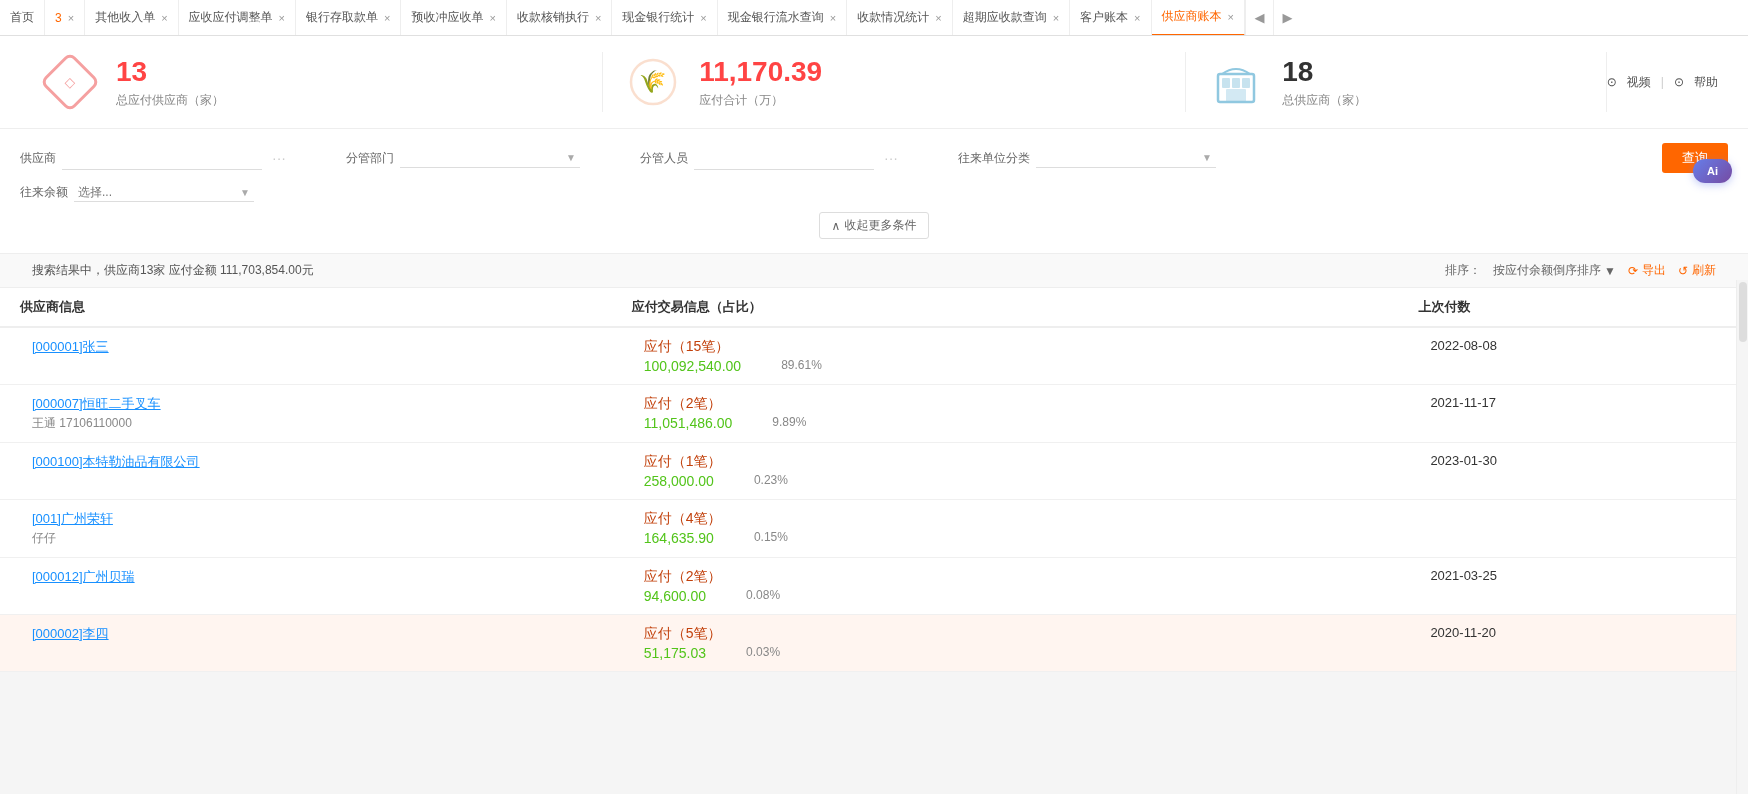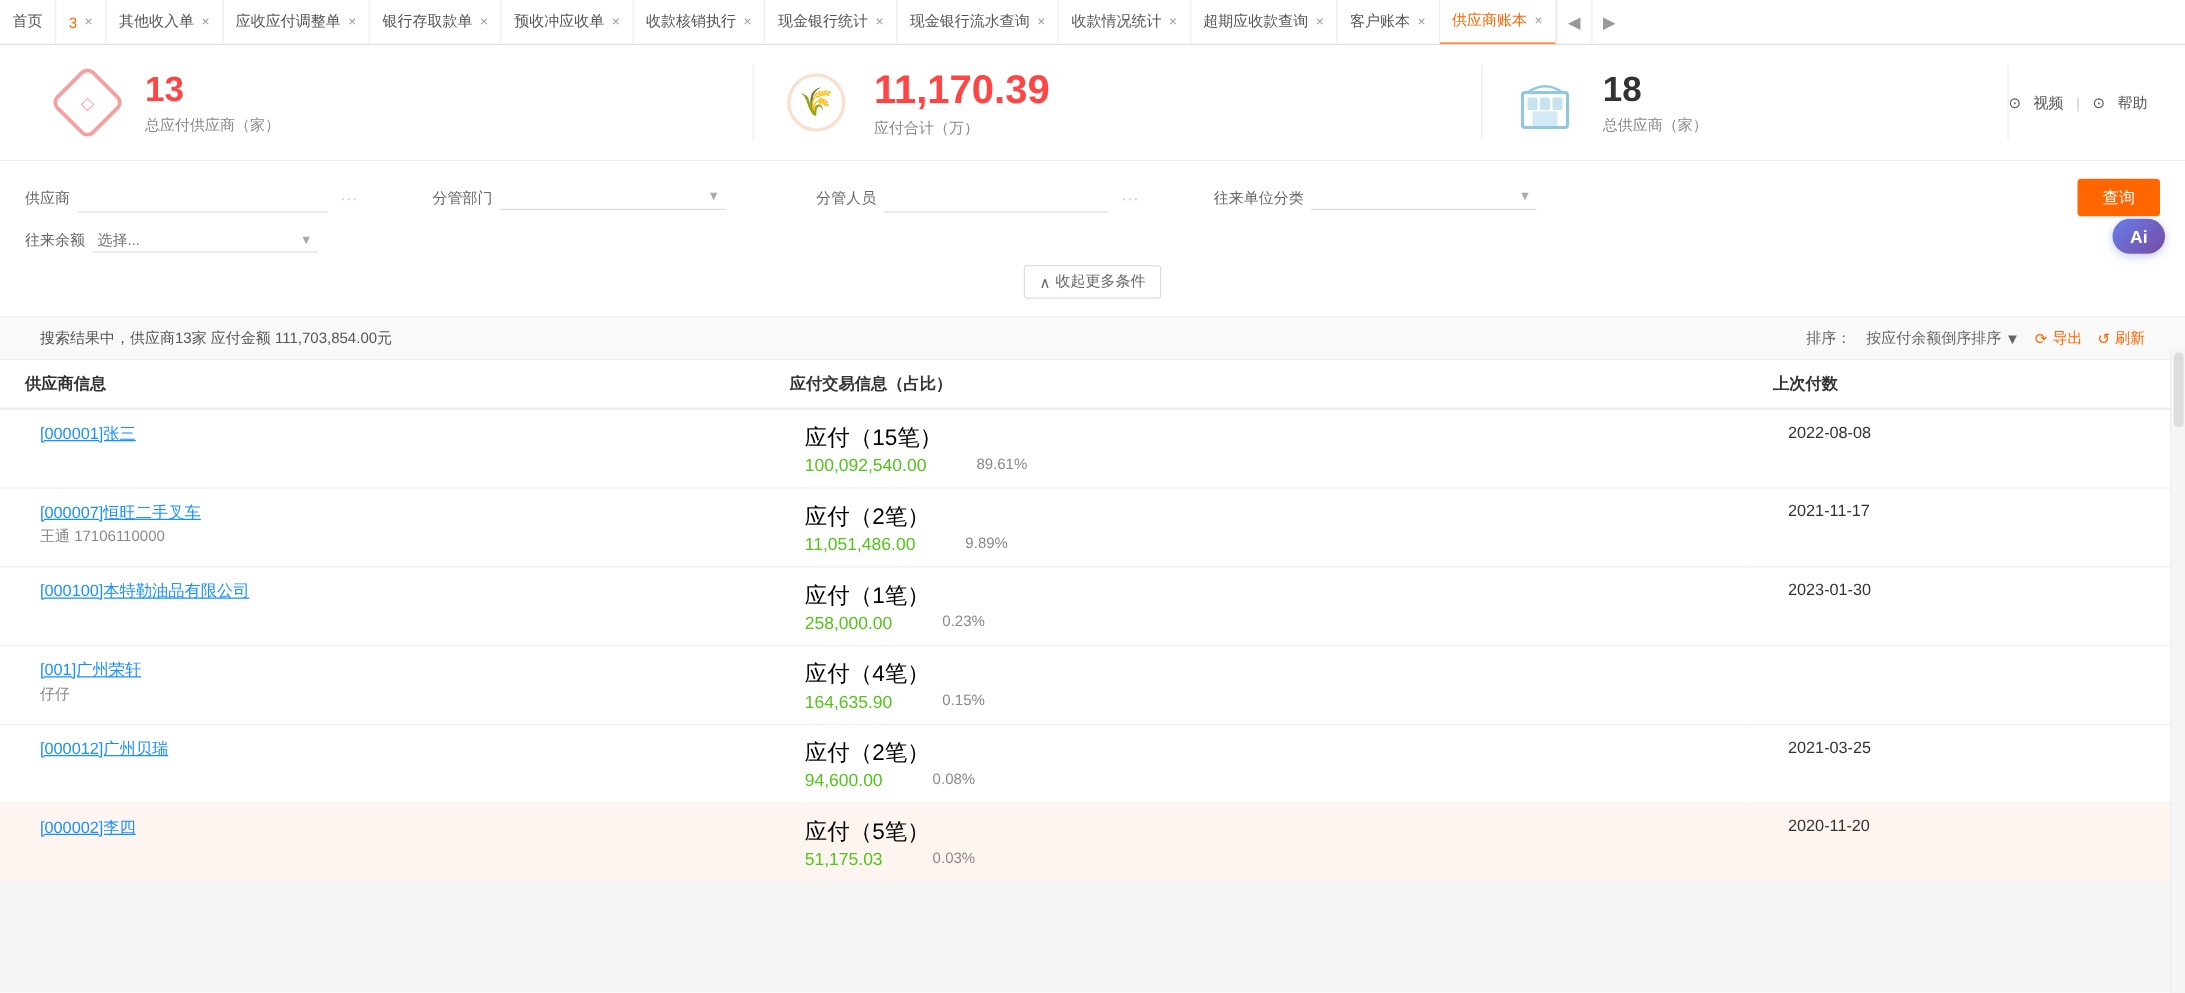--- a/index.html
+++ b/index.html
@@ -23,21 +23,21 @@
     .summary-area {
       display: flex; background: #fff; padding: 16px 20px; border-bottom: 1px solid #eee; align-items: center;
     }
     .summary-card {
       display: flex; align-items: center; flex: 1; padding: 0 20px;
       border-right: 1px solid #eee;
     }
     .summary-card:last-child { border-right: none; }
     .summary-icon { width: 60px; height: 60px; margin-right: 16px; display: flex; align-items: center; justify-content: center; }
     .summary-info .num { font-size: 28px; font-weight: bold; color: #ff4444; }
-    .summary-info .num-large { font-size: 32px; font-weight: bold; color: #ff4444; }
+    .summary-info .num-large { font-size: 28px; font-weight: bold; color: #ff4444; }
     .summary-info .label { font-size: 12px; color: #888; margin-top: 4px; }
     .summary-info .num-black { font-size: 28px; font-weight: bold; color: #333; }
 
     
     .top-links { margin-left: auto; display: flex; align-items: center; font-size: 12px; color: #555; gap: 10px; padding-right: 10px; }
     .top-links span { cursor: pointer; }
 
     
     .filter-area {
       background: #fff; padding: 14px 20px; border-bottom: 1px solid #eee;
@@ -84,37 +84,37 @@
     .data-table thead tr { border-bottom: 2px solid #eee; }
     .data-table thead th {
       padding: 10px 20px; text-align: left; font-size: 13px; font-weight: 600;
       color: #333; white-space: nowrap;
     }
     .data-table tbody tr { border-bottom: 1px solid #f0f0f0; }
     .data-table tbody tr.highlight { background: #fff5f0; }
     .data-table tbody td { padding: 10px 32px; vertical-align: top; }
     .supplier-link { color: #1890ff; text-decoration: underline; cursor: pointer; font-size: 13px; }
     .supplier-sub { font-size: 12px; color: #888; margin-top: 2px; }
-    .pay-label { font-size: 18px; color: #000000; }
+    .pay-label { font-size: 14px; color: #c2410c; }
     .pay-amount { font-size: 14px; color: #52c41a; font-weight: 500; margin-top: 2px; }
     .pay-percent { font-size: 12px; color: #888; margin-left: 20px; }
     .last-pay-date { font-size: 13px; color: #333; }
 
     
     .table-wrapper { overflow-x: auto; }
 
     
     .right-scroll { width: 12px; background: #f5f5f5; border-left: 1px solid #eee; position: fixed; right: 0; top: 280px; bottom: 0; }
     .scroll-thumb { width: 8px; height: 60px; background: #ddd; border-radius: 4px; margin: 2px auto; }
 
     
     .ai-btn {
-      position: fixed; right: 16px; top: 175px;
+      position: fixed; right: 16px; top: 159px;
       background: linear-gradient(135deg, #667eea, #764ba2);
-      color: #fff; border-radius: 20px; padding: 6px 14px; font-size: 14px;
+      color: #fff; border-radius: 20px; padding: 6px 14px; font-size: 11px;
       font-weight: bold; cursor: pointer; box-shadow: 0 2px 8px rgba(102,126,234,0.4);
       display: flex; align-items: center; gap: 4px;
     }
 
     .divider { color: #ccc; }
   </style>
 </head>
 <body>
 
 <div class="nav-bar">
@@ -237,21 +237,21 @@
     </div>
 
     <div class="filter-item" style="margin-left:40px;">
       <span class="filter-label">分管部门</span>
       <div class="filter-select-wrapper" style="width:180px;">
         <input type="text" style="border: none; outline: none; font-size: 12px; background: transparent; flex: 1 1 0%;">
         <span class="dropdown-arrow">▼</span>
       </div>
     </div>
 
-    <div class="filter-item" style="margin-left:53px;">
+    <div class="filter-item" style="margin-left:40px;">
       <span class="filter-label">分管人员</span>
       <input class="filter-input" type="text" style="width: 180px;">
       <span class="filter-input-dots">···</span>
     </div>
 
     <div class="filter-item" style="margin-left:40px;">
       <span class="filter-label">往来单位分类</span>
       <div class="filter-select-wrapper" style="width:180px;">
         <input type="text" style="border: none; outline: none; font-size: 12px; background: transparent; flex: 1 1 0%;">
         <span class="dropdown-arrow">▼</span>

